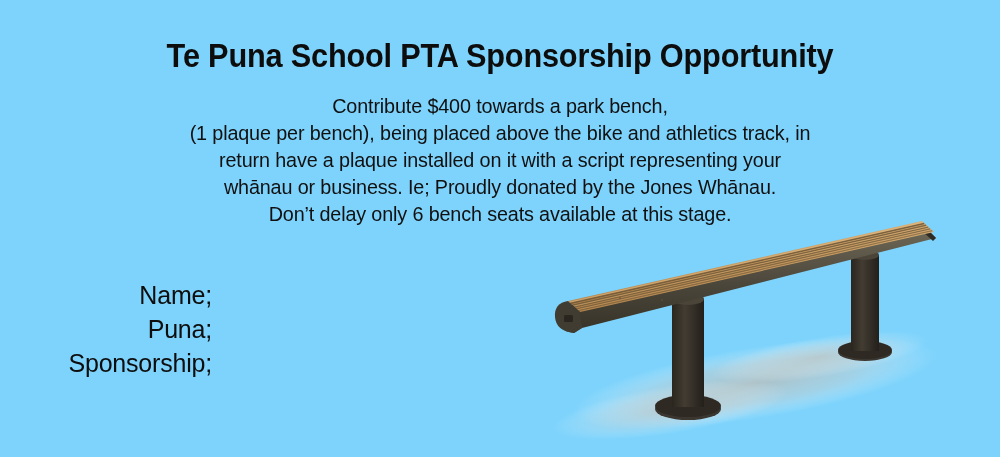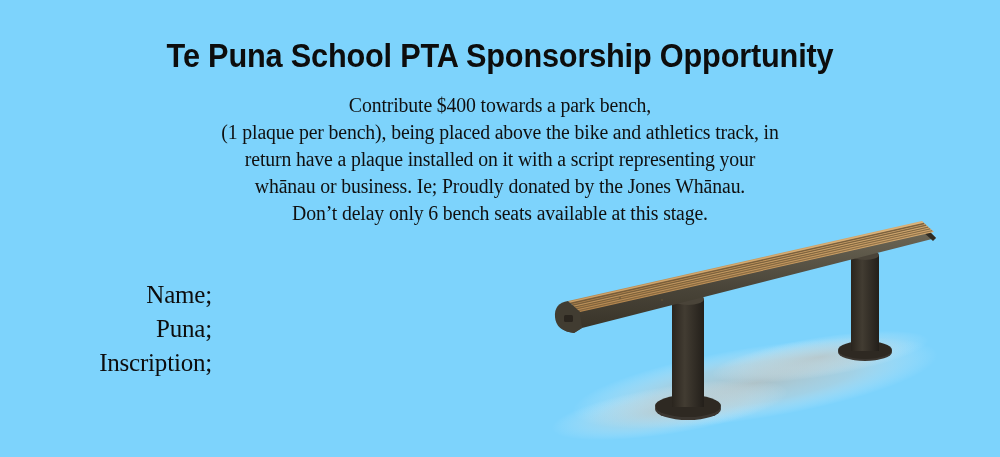--- a/index.html
+++ b/index.html
@@ -40,40 +40,40 @@
     white-space: nowrap;
   }
 
   
   .body-block {
     position: absolute;
     top: 92px;
     left: 95px;
     width: 810px;
     text-align: center;
-    font-family: Liberation Serif, serif;
+    font-family: Liberation Sans, sans-serif;
     font-size: 20.5px;
     line-height: 27px;
     color: #101010;
     letter-spacing: -0.15px;
   }
   .body-block .ln {
     display: block;
     white-space: nowrap;
     transform: scaleX(0.965);
   }
 
   
   .form-labels {
     position: absolute;
     left: 0;
     top: 278px;
     width: 212px;
     text-align: right;
-    font-family: Liberation Serif, serif;
+    font-family: Liberation Sans, sans-serif;
     font-size: 25px;
     line-height: 34px;
     color: #0d0d0d;
     letter-spacing: -0.2px;
   }
   .form-labels .lbl { display: block; }
 
   
   .bench-wrap {
     position: absolute;
@@ -95,21 +95,21 @@
     <span class="ln">Contribute $400 towards a park bench,</span>
     <span class="ln">(1 plaque per bench), being placed above the bike and athletics track, in</span>
     <span class="ln">return have a plaque installed on it with a script representing your</span>
     <span class="ln">whānau or business. Ie; Proudly donated by the Jones Whānau.</span>
     <span class="ln">Don’t delay only 6 bench seats available at this stage.</span>
   </div>
 
   <div class="form-labels">
     <span class="lbl">Name;</span>
     <span class="lbl">Puna;</span>
-    <span class="lbl">Inscription;</span>
+    <span class="lbl">Sponsorship;</span>
   </div>
 
   <div class="bench-wrap">
     <svg class="bench-svg" viewBox="0 0 470 250">
       <defs>
         <linearGradient id="woodGrad" x1="0" y1="0" x2="0" y2="1">
           <stop offset="0%" stop-color="#d8ae75"></stop>
           <stop offset="45%" stop-color="#c79a60"></stop>
           <stop offset="100%" stop-color="#b2844c"></stop>
         </linearGradient>

